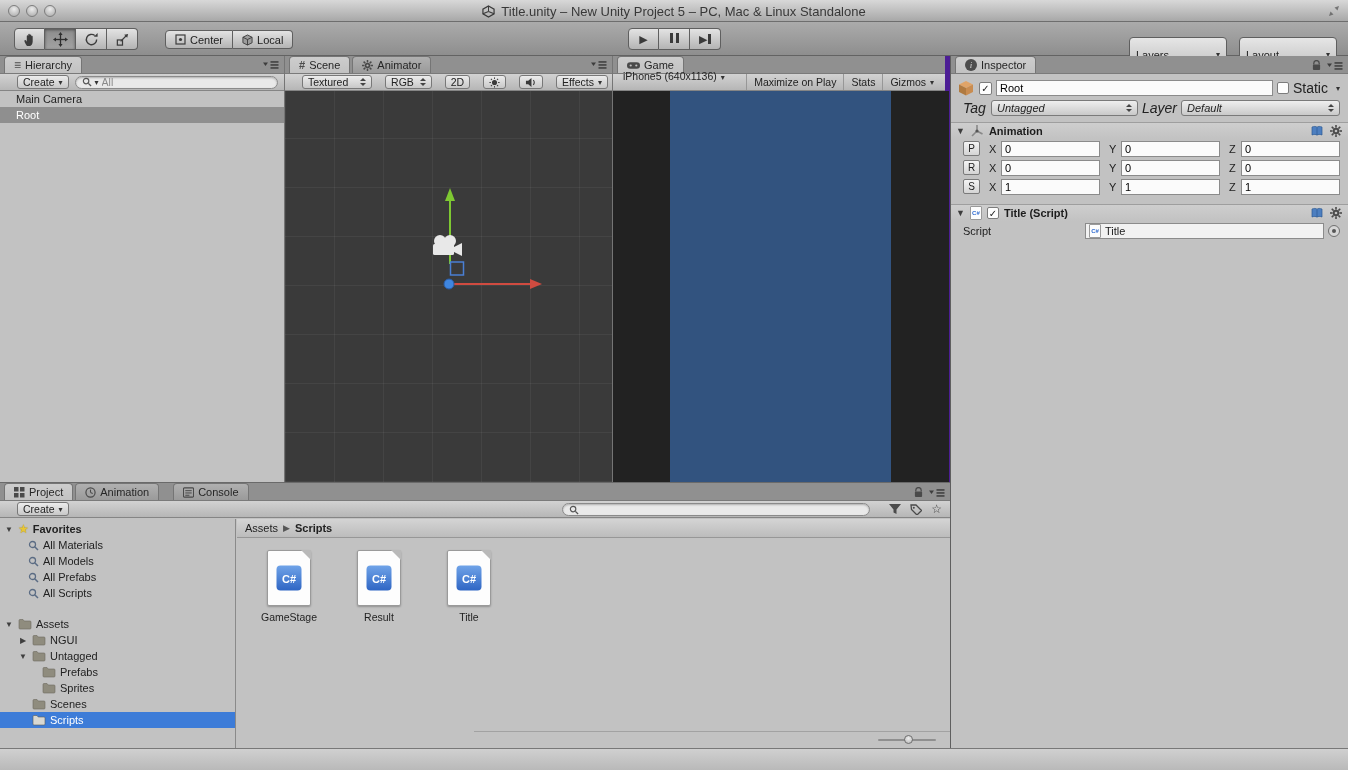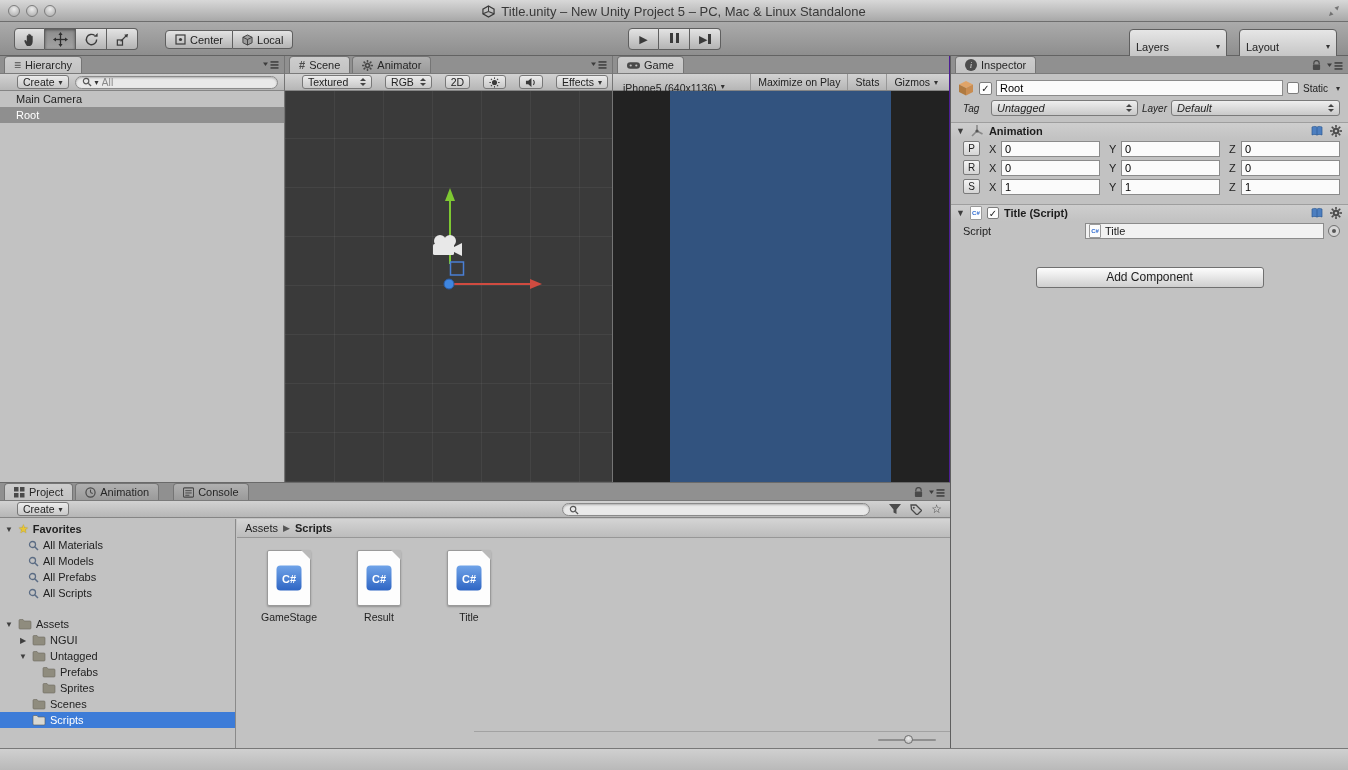--- a/index.html
+++ b/index.html
@@ -34,21 +34,21 @@
   .pivot-btn:last-child { border-radius:0 4px 4px 0; }
   .play-group { position:absolute; left:628px; top:6px; display:flex; }
   .play-btn { width:31px; height:22px; display:flex; align-items:center; justify-content:center;
     background:linear-gradient(#e3e3e3,#b4b4b4); border:1px solid #5f5f5f; border-left:none; color:#3a3a3a; }
   .play-btn:first-child { border-left:1px solid #5f5f5f; border-radius:4px 0 0 4px; }
   .play-btn:last-child { border-radius:0 4px 4px 0; }
   .glyph-play { font-size:11px; line-height:1; }
   .pause-bars i { display:inline-block; width:3px; height:10px; background:#3a3a3a; margin:0 1.5px; }
   .step-wrap { display:flex; align-items:center; gap:1px; }
   .step-bar { display:inline-block; width:2.5px; height:10px; background:#3a3a3a; }
-  .toolbar-dd { position:absolute; top:7px; height:35px; width:98px; display:flex; align-items:center;
+  .toolbar-dd { position:absolute; top:15px; height:35px; width:98px; display:flex; align-items:center;
     padding:0 6px; background:linear-gradient(#e6e6e6,#bdbdbd); border:1px solid #5f5f5f; border-radius:4px; font-size:11px; }
   .toolbar-dd .caret { margin-left:auto; }
   .caret { font-size:8px; color:#333; margin-left:4px; }
 
   
   .panel { position:absolute; background:#c2c2c2; }
   .tabbar { position:relative; height:18px; background:#909090; border-bottom:1px solid #7a7a7a;
     display:flex; align-items:flex-end; padding-left:4px; }
   .tab { height:17px; display:flex; align-items:center; gap:4px; padding:0 9px;
     background:linear-gradient(#b0b0b0,#9a9a9a); border:1px solid #757575; border-bottom:none;
@@ -77,42 +77,42 @@
 
   
   .scene-panel { left:285px; top:56px; width:328px; height:426px; border-right:1px solid #757575; }
   .scene-view { position:absolute; left:0; top:35px; width:327px; height:391px; background:#3a3a3a; }
   .scene-grid { position:absolute; inset:0;
     background-image:repeating-linear-gradient(0deg, rgba(255,255,255,.05) 0 1px, transparent 1px 49px),
                      repeating-linear-gradient(90deg, rgba(255,255,255,.05) 0 1px, transparent 1px 49px); }
   .gizmo-svg { position:absolute; left:90px; top:95px; }
 
   
-  .game-panel { left:613px; top:56px; width:337px; height:426px; border-right:1px solid #4c1d95; }
+  .game-panel { left:613px; top:56px; width:337px; height:426px; border-right:5px solid #4c1d95; }
   .game-view { position:absolute; left:0; top:35px; width:336px; height:391px; background:#222; overflow:hidden; }
   .game-render { position:absolute; left:57px; top:0; width:221px; height:391px; background:#32537f; }
   .flat-btn { display:flex; align-items:center; height:100%; padding:0 7px; font-size:10.5px;
     border-left:1px solid #979797; white-space:nowrap; }
   .game-tools-right { margin-left:auto; display:flex; height:100%; align-items:center; }
-  .aspect-dd { display:flex; align-items:flex-start; height:100%; padding:16px 6px; font-size:10.5px; }
+  .aspect-dd { display:flex; align-items:flex-end; height:100%; padding:16px 6px; font-size:10.5px; }
 
   
   .inspector-panel { left:950px; top:56px; width:398px; height:692px; border-left:1px solid #5f5f5f; }
   .insp-row { display:flex; align-items:center; gap:4px; padding:0 8px 0 6px; }
   .name-row { height:22px; margin-top:3px; }
   .tag-row { height:18px; padding-left:12px;font-style:italic; }
   .checkbox { width:13px; height:13px; background:#fdfdfd; border:1px solid #7c7c7c; border-radius:2px;
     display:inline-flex; align-items:center; justify-content:center; font-size:10px; color:#222; flex:0 0 auto; }
   .tfield { background:#fbfbfb; border:1px solid #8b8b8b; height:16px; font-size:11px; padding:0 3px;
     font-family:"Liberation Sans", sans-serif; }
   input.tfield { outline:none; }
   .dropdown { height:16px; display:flex; align-items:center; padding:0 5px;
     background:linear-gradient(#efefef,#c9c9c9); border:1px solid #7a7a7a; border-radius:3px; font-size:11px; }
   .dropdown .ud { margin-left:auto; }
-  .lbl { font-size:10px; color:#222; }
+  .lbl { font-size:14px; color:#222; }
   .comp-header { display:flex; align-items:center; gap:5px; height:17px; padding:0 6px 0 5px; margin-top:5px;
     border-top:1px solid #9e9e9e; background:linear-gradient(#cecece,#c2c2c2); }
   .comp-title { font-weight:bold; font-size:11px; color:#1d1d1d; }
   .hdr-icons { margin-left:auto; display:flex; align-items:center; gap:7px; }
   .foldout { font-size:9px; color:#3c3c3c; }
   .prs-row { display:flex; align-items:center; height:19px; padding:0 8px 0 12px; }
   .prs-key { width:17px; height:15px; border:1px solid #7a7a7a; border-radius:2px;
     background:linear-gradient(#f4f4f4,#d4d4d4); text-align:center; font-size:10px; line-height:14px; flex:0 0 auto; }
   .axis-lbl { width:9px; margin-left:9px; margin-right:3px; font-size:11px; text-align:left; }
   .axis-field { flex:1; min-width:0; }
@@ -634,23 +634,20 @@
 
     <div class="script-row">
       <span class="script-lbl">Script</span>
       <span class="obj-field">
         <span class="cs-mini">C#</span>
         <span>Title</span>
       </span>
       <span class="picker"></span>
     </div>
 
-    <div class="addcomp-wrap">
-      <span class="addcomp">Add Component</span>
-    </div>
   </div>
 
   <div class="panel project-panel">
     <div class="tabbar">
       <span class="tab active">
         <span class="ic">
           <svg width="11" height="11" viewBox="0 0 11 11" fill="#4a4a4a">
               <rect x="0" y="0" width="4.5" height="4.5"></rect>
               <rect x="6" y="0" width="4.5" height="4.5"></rect>
               <rect x="0" y="6" width="4.5" height="4.5"></rect>

